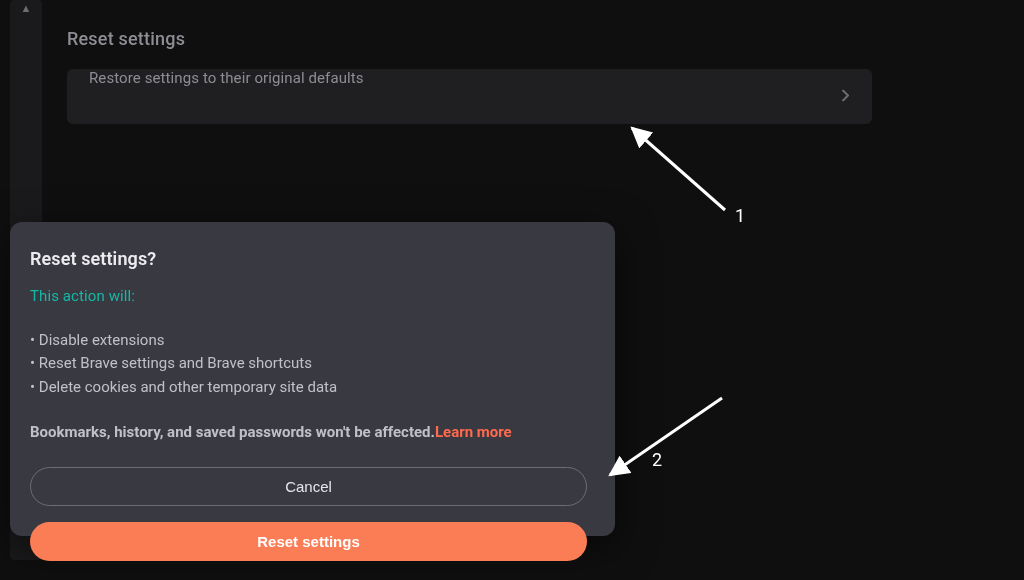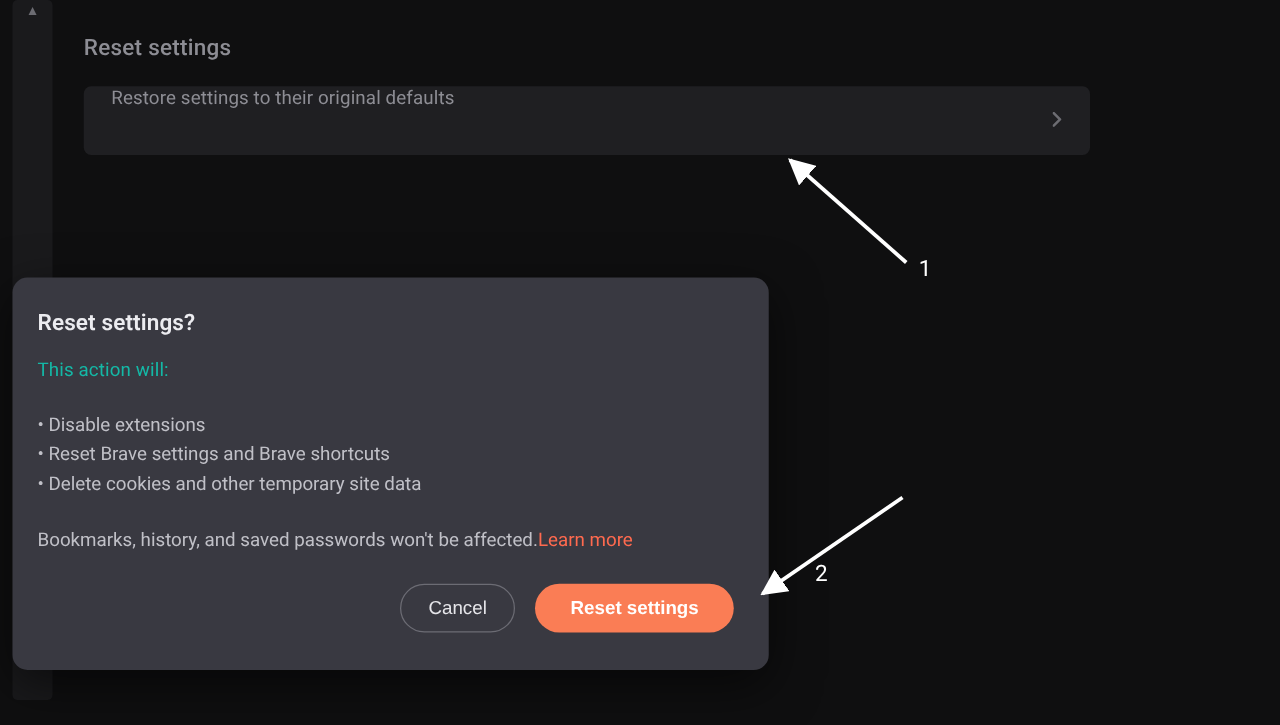--- a/index.html
+++ b/index.html
@@ -63,29 +63,30 @@
       margin-top:18px; font-size:15px; color:#14b8a6;
       letter-spacing:0.1px;
     }
     .bullets {
       margin-top:24px;
     }
     .bullets div {
       font-size:15px; color:#c0c0c7; line-height:1.55;
     }
     .footer-line {
-      margin-top:24px; font-size:15px; color:#c0c0c7;
+      margin-top:24px; font-size:15px; color:#c0c0c7;font-weight:bold;
     }
     .footer-line .learn {
       color:#ff6a4f; cursor:pointer;
     }
     .actions {
       margin-top:26px;
-      display:flex; justify-content:flex-end; gap:16px;
+      display:flex; justify-content:flex-start; gap:16px;
       padding-right:8px;
+      flex-direction:column;
     }
     .btn-cancel {
       background:transparent;
       border:1.5px solid #6c6c74;
       color:#e6e6ea;
       font-size:15px; font-weight:500;
       padding:10px 22px;
       border-radius:999px;
       cursor:pointer;
     }

